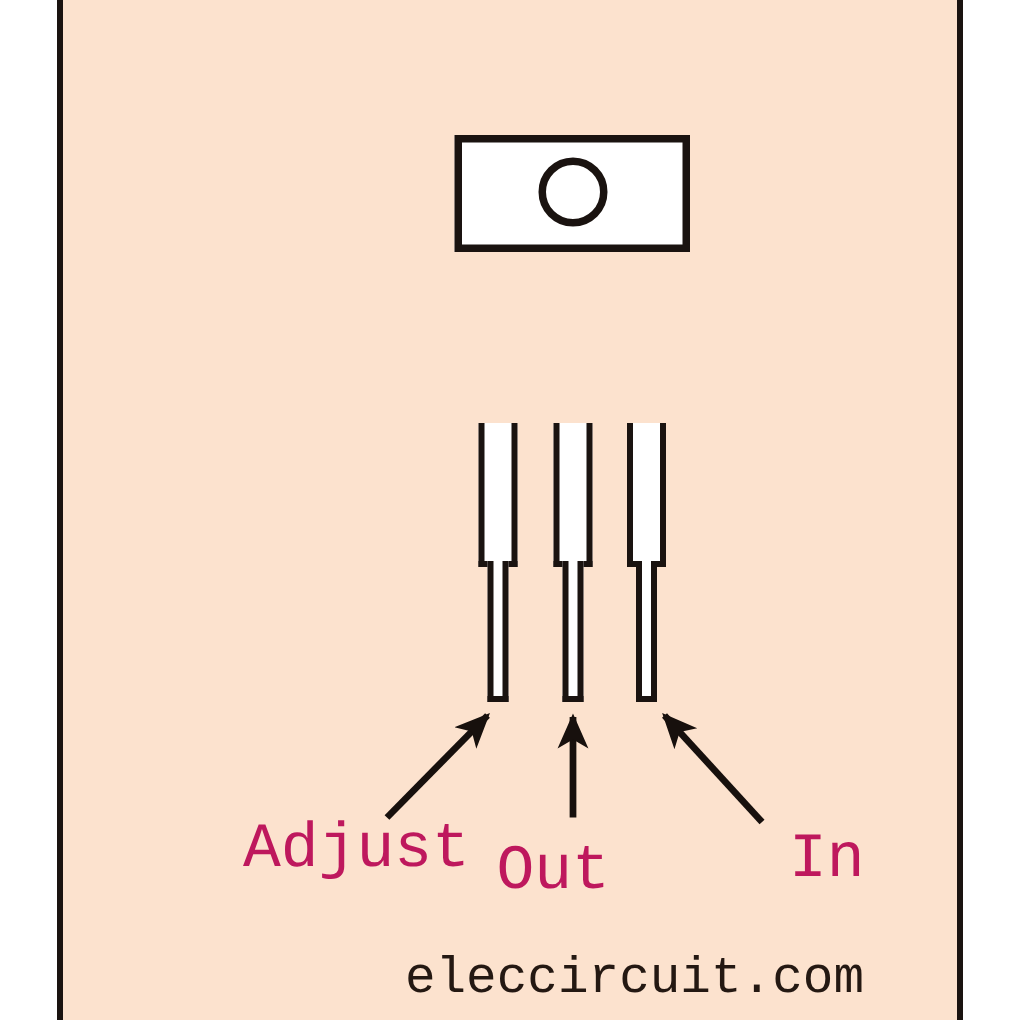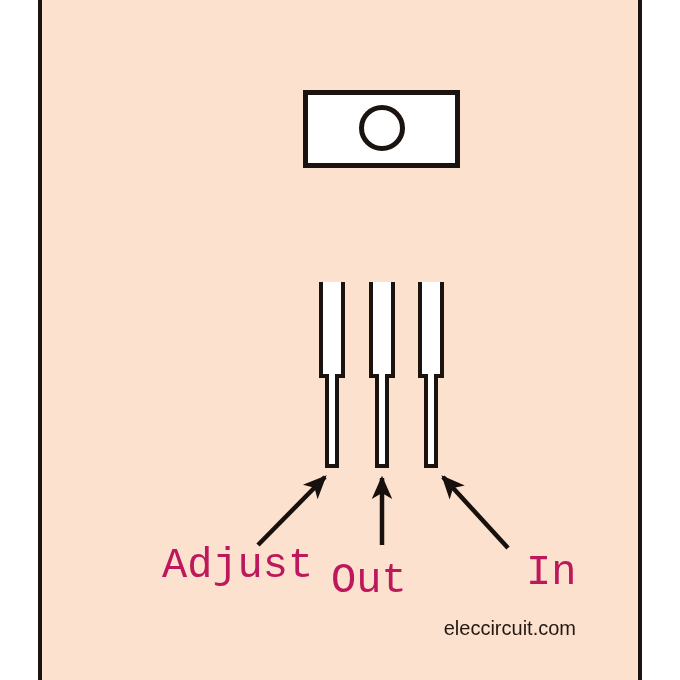--- a/index.html
+++ b/index.html
@@ -133,23 +133,23 @@
     line-height: 1;
     user-select: none;
   }
   .lbl-adjust { left: 120px; top: 545px; }
   .lbl-out    { left: 289px; top: 540px; margin-top: 20px; }
   .lbl-in     { left: 484px; top: 552px; }
 
   .watermark {
     position: absolute;
     right: 62px;
-    bottom: 40px;
-    font-family: Liberation Sans, sans-serif;
-    font-size: 20px;
+    bottom: 8px;
+    font-family: Liberation Mono, monospace;
+    font-size: 34px;
     color: #241812;
     letter-spacing: 0px;
     user-select: none;
   }
 </style>
 </head>
 <body>
 
 <div id="canvas">
 

